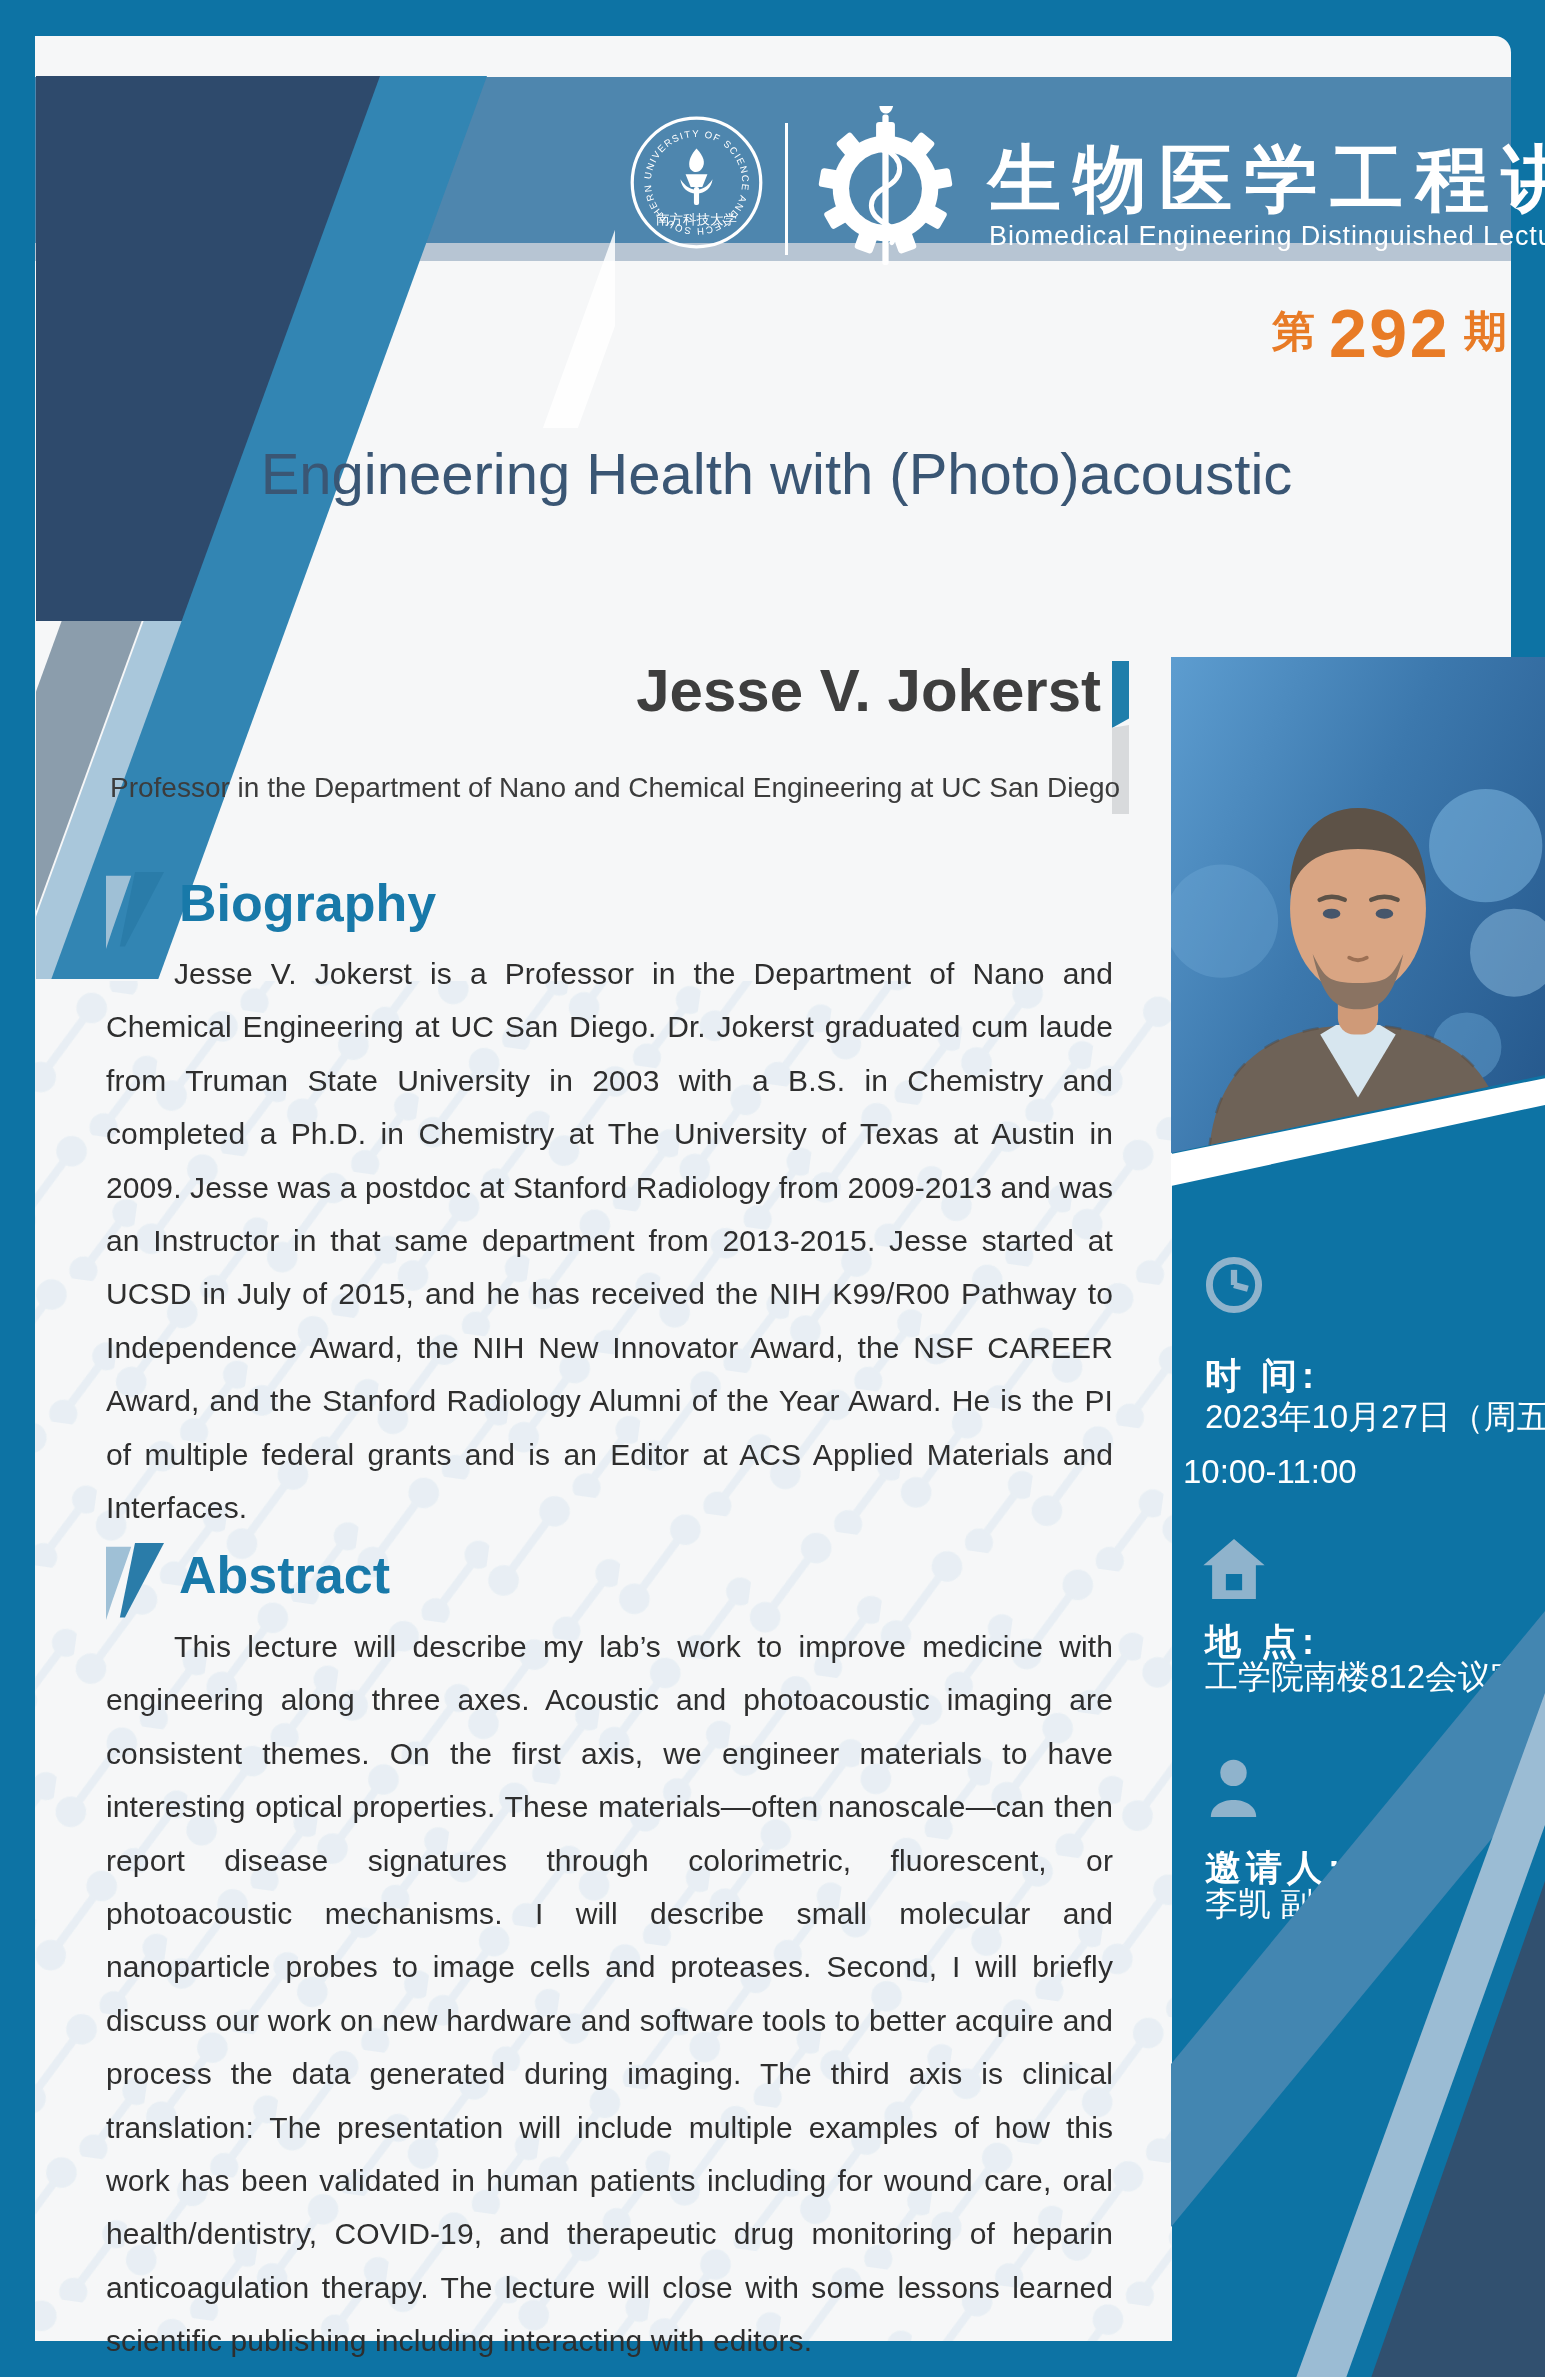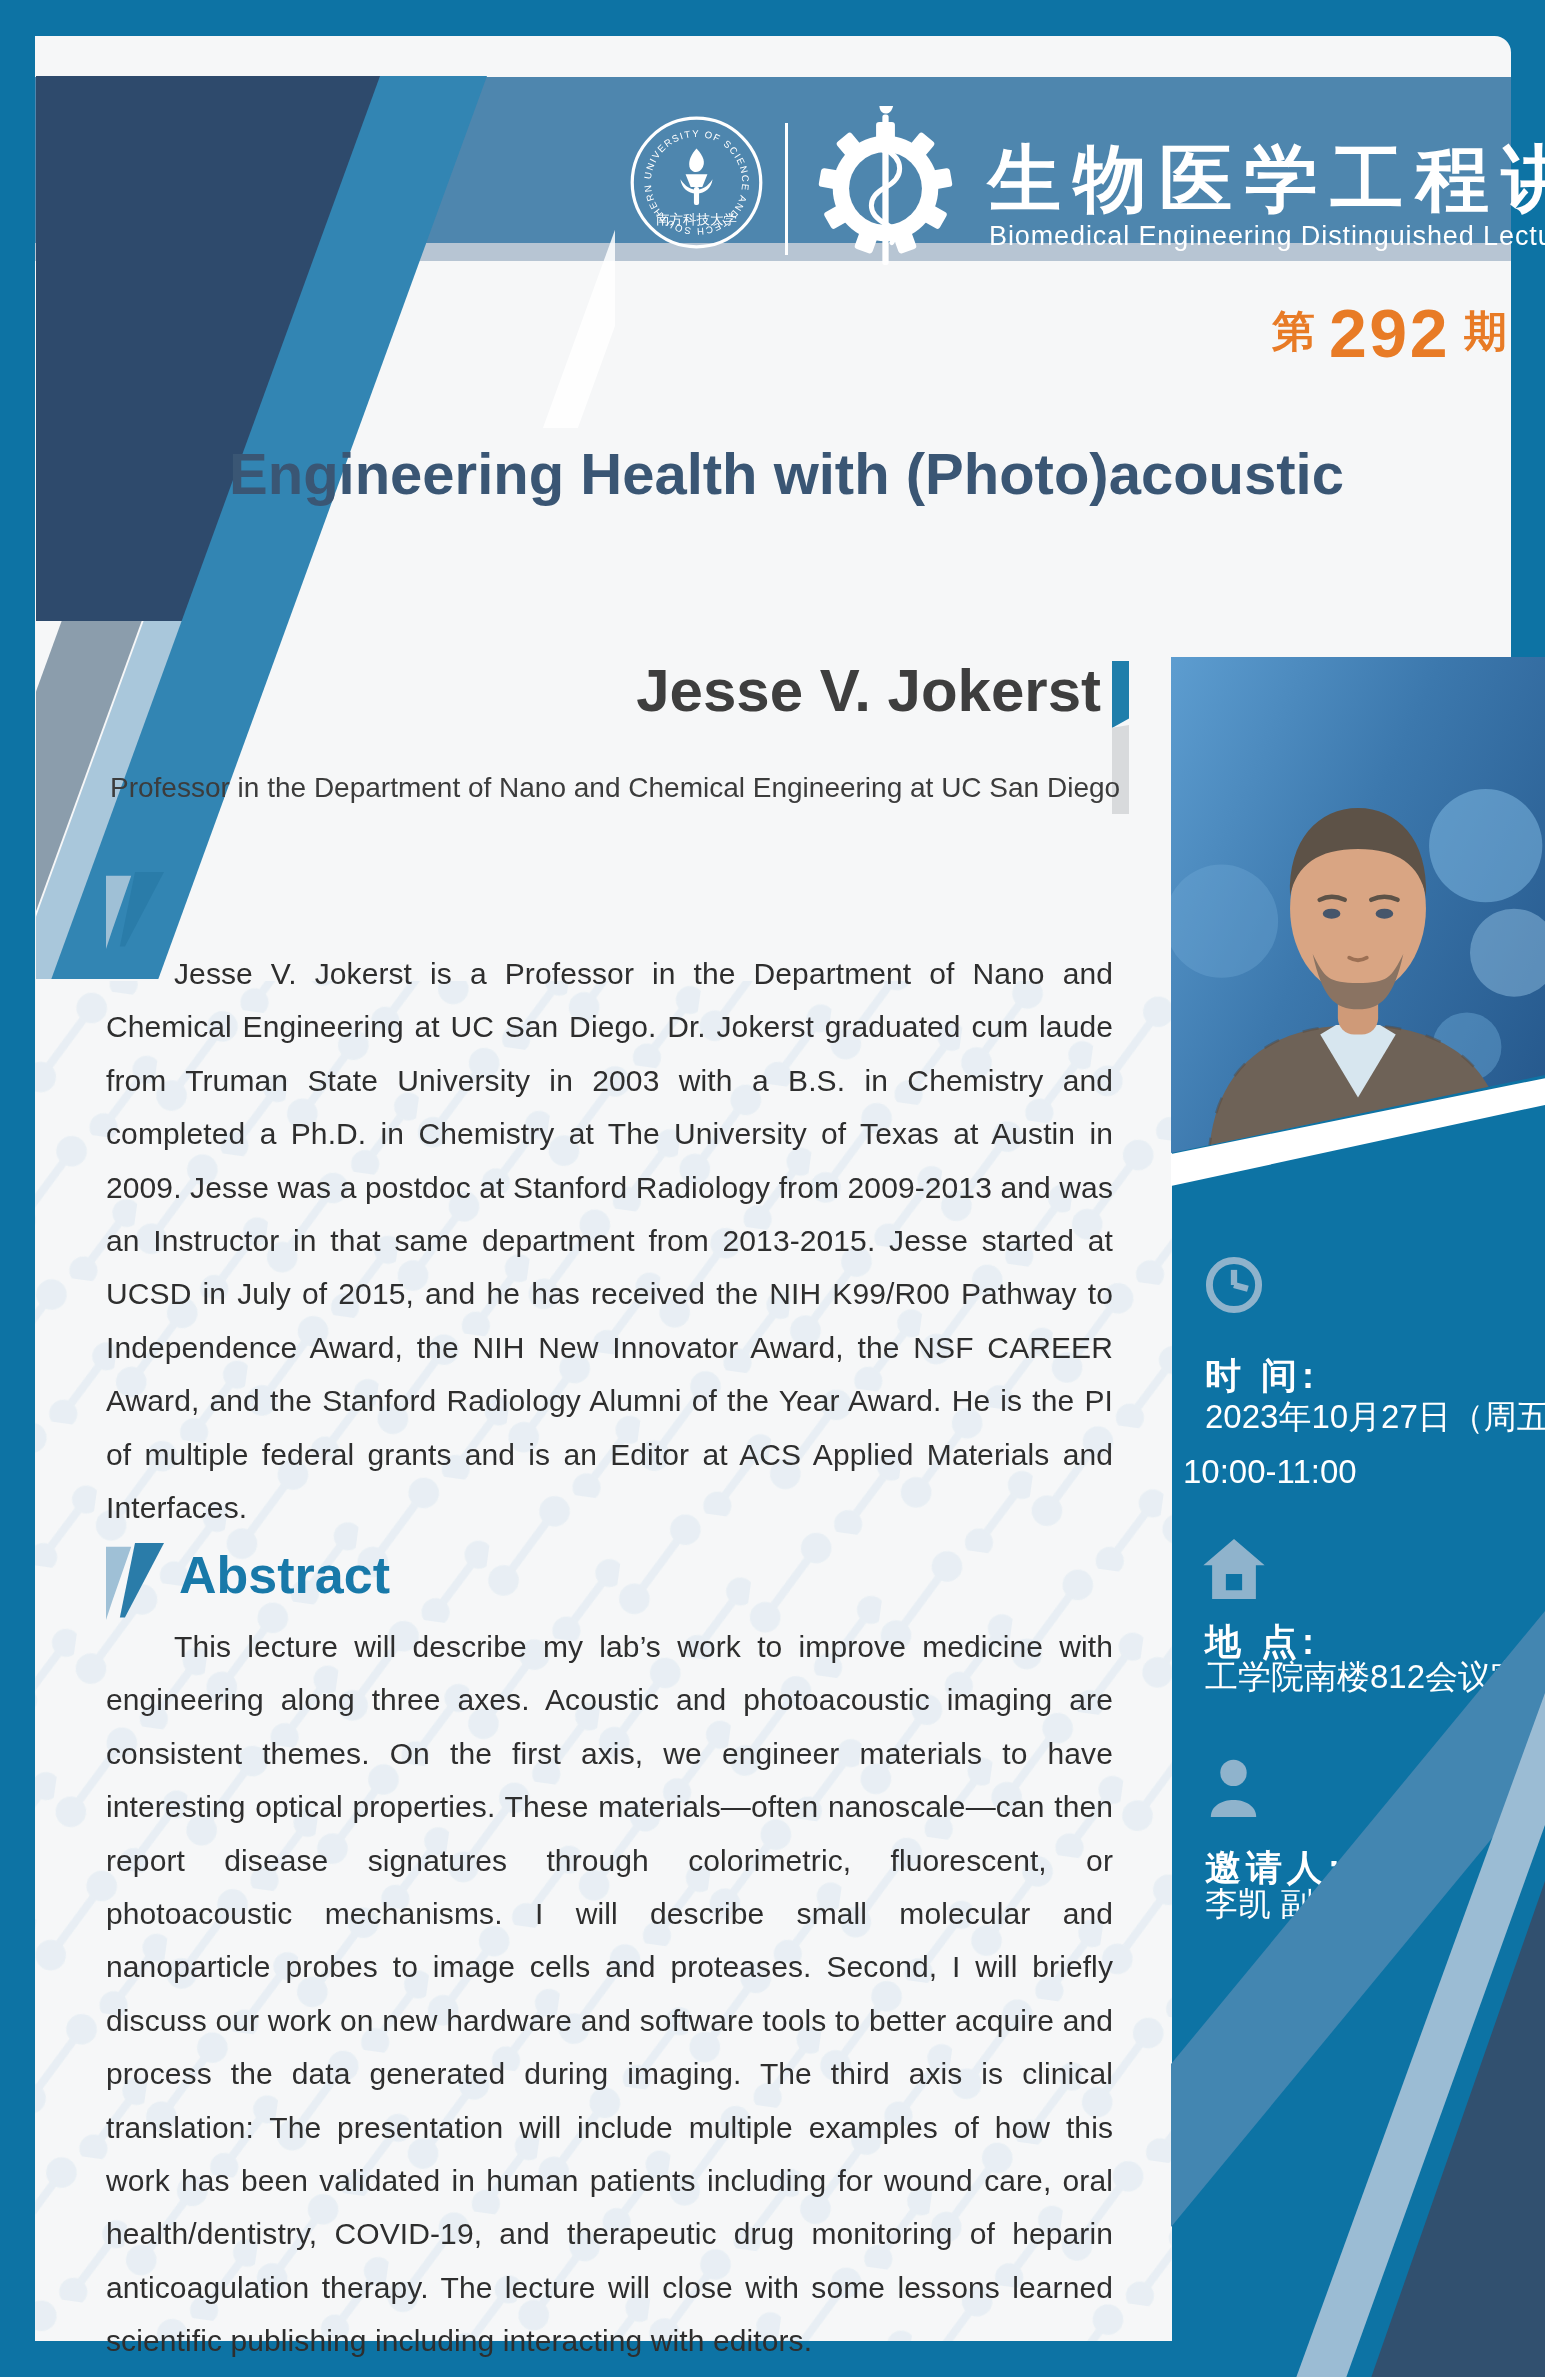--- a/index.html
+++ b/index.html
@@ -22,21 +22,21 @@
   .sk-light{left:306px;width:60px;background:#a9c7db;}
   .navy-poly{position:absolute;left:0;top:40px;width:440px;height:545px;background:#2e4a6c;
              clip-path:polygon(0 0,398px 0,168px 545px,0 545px);}
   .sk-med{left:344px;width:107px;background:#3285b3;}
   .sk-white{left:635px;width:35px;height:352px;background:rgba(255,255,255,.85);}
   
   .issue{left:755px;top:262px;width:752px;text-align:right;color:#e87b26;white-space:nowrap;margin-top:32px;}
   .issue .zh{font-size:43px;font-weight:bold;vertical-align:11.3px;}
   .issue .num{font-size:68px;font-weight:bold;letter-spacing:2.5px;margin:0 14px;}
   
-  .title{left:140px;top:435px;width:1293px;text-align:center;font-size:58px;font-weight:bold;
+  .title{left:130px;top:435px;width:1293px;text-align:center;font-size:58px;font-weight:normal;
          color:#3a5674;line-height:1.34;}
   .speaker{left:189px;top:659px;width:912px;text-align:right;font-size:60px;font-weight:bold;
            color:#3e3e3e;line-height:1.05;}
   .bar-blue{left:1112px;top:661px;width:17px;height:67px;background:#1f7eab;
             clip-path:polygon(0 0,100% 0,100% 86%,0 100%);}
   .bar-gray{left:1112px;top:725px;width:17px;height:89px;background:#d8dadc;
             clip-path:polygon(0 3%,100% 0,100% 100%,0 100%);}
   .affil{left:110px;top:747px;width:1019px;font-size:28px;color:#3c3c3c;margin-top:25px;}
   
   .sec-head{font-size:52px;font-weight:bold;color:#1879a9;}
@@ -169,20 +169,21 @@
       <path d="M318 386 Q339 376 360 386" fill="none" stroke="#5d5247" stroke-width="7" stroke-linecap="round"></path>
       <path d="M283 478 Q297 486 311 478" fill="none" stroke="#9c7054" stroke-width="6" stroke-linecap="round"></path>
     </svg>
   </div>
   <div class="abs white-slant"></div>
 
   <svg class="abs" style="left:106px;top:872px;" width="58" height="77" viewBox="0 0 92 122">
     <polygon points="0,6 40,6 10,92 0,122" fill="#9fc0d6"></polygon>
     <polygon points="46,0 92,0 30,118 22,118" fill="#2a7ca9"></polygon>
   </svg>
+  <div class="abs sec-head" style="left:179px;top:873px;">Biography</div>
   <p class="abs para" style="left:106px;top:947px;margin:0;">Jesse V. Jokerst is a Professor in the Department of Nano and Chemical Engineering at UC San Diego. Dr. Jokerst graduated cum laude from Truman State University in 2003 with a B.S. in Chemistry and completed a Ph.D. in Chemistry at The University of Texas at Austin in 2009. Jesse was a postdoc at Stanford Radiology from 2009-2013 and was an Instructor in that same department from 2013-2015. Jesse started at UCSD in July of 2015, and he has received the NIH K99/R00 Pathway to Independence Award, the NIH New Innovator Award, the NSF CAREER Award, and the Stanford Radiology Alumni of the Year Award. He is the PI of multiple federal grants and is an Editor at ACS Applied Materials and Interfaces.</p>
 
   <svg class="abs" style="left:106px;top:1543px;" width="58" height="77" viewBox="0 0 92 122">
     <polygon points="0,6 40,6 10,92 0,122" fill="#9fc0d6"></polygon>
     <polygon points="46,0 92,0 30,118 22,118" fill="#2a7ca9"></polygon>
   </svg>
   <div class="abs sec-head" style="left:179px;top:1545px;">Abstract</div>
   <p class="abs para" style="left:106px;top:1620px;margin:0;">This lecture will describe my lab’s work to improve medicine with engineering along three axes. Acoustic and photoacoustic imaging are consistent themes. On the first axis, we engineer materials to have interesting optical properties. These materials—often nanoscale—can then report disease signatures through colorimetric, fluorescent, or photoacoustic mechanisms. I will describe small molecular and nanoparticle probes to image cells and proteases. Second, I will briefly discuss our work on new hardware and software tools to better acquire and process the data generated during imaging. The third axis is clinical translation: The presentation will include multiple examples of how this work has been validated in human patients including for wound care, oral health/dentistry, COVID-19, and therapeutic drug monitoring of heparin anticoagulation therapy. The lecture will close with some lessons learned scientific publishing including interacting with editors.</p>
 
   <svg class="abs" style="left:1205px;top:1256px;" width="58" height="58" viewBox="0 0 92 92">

